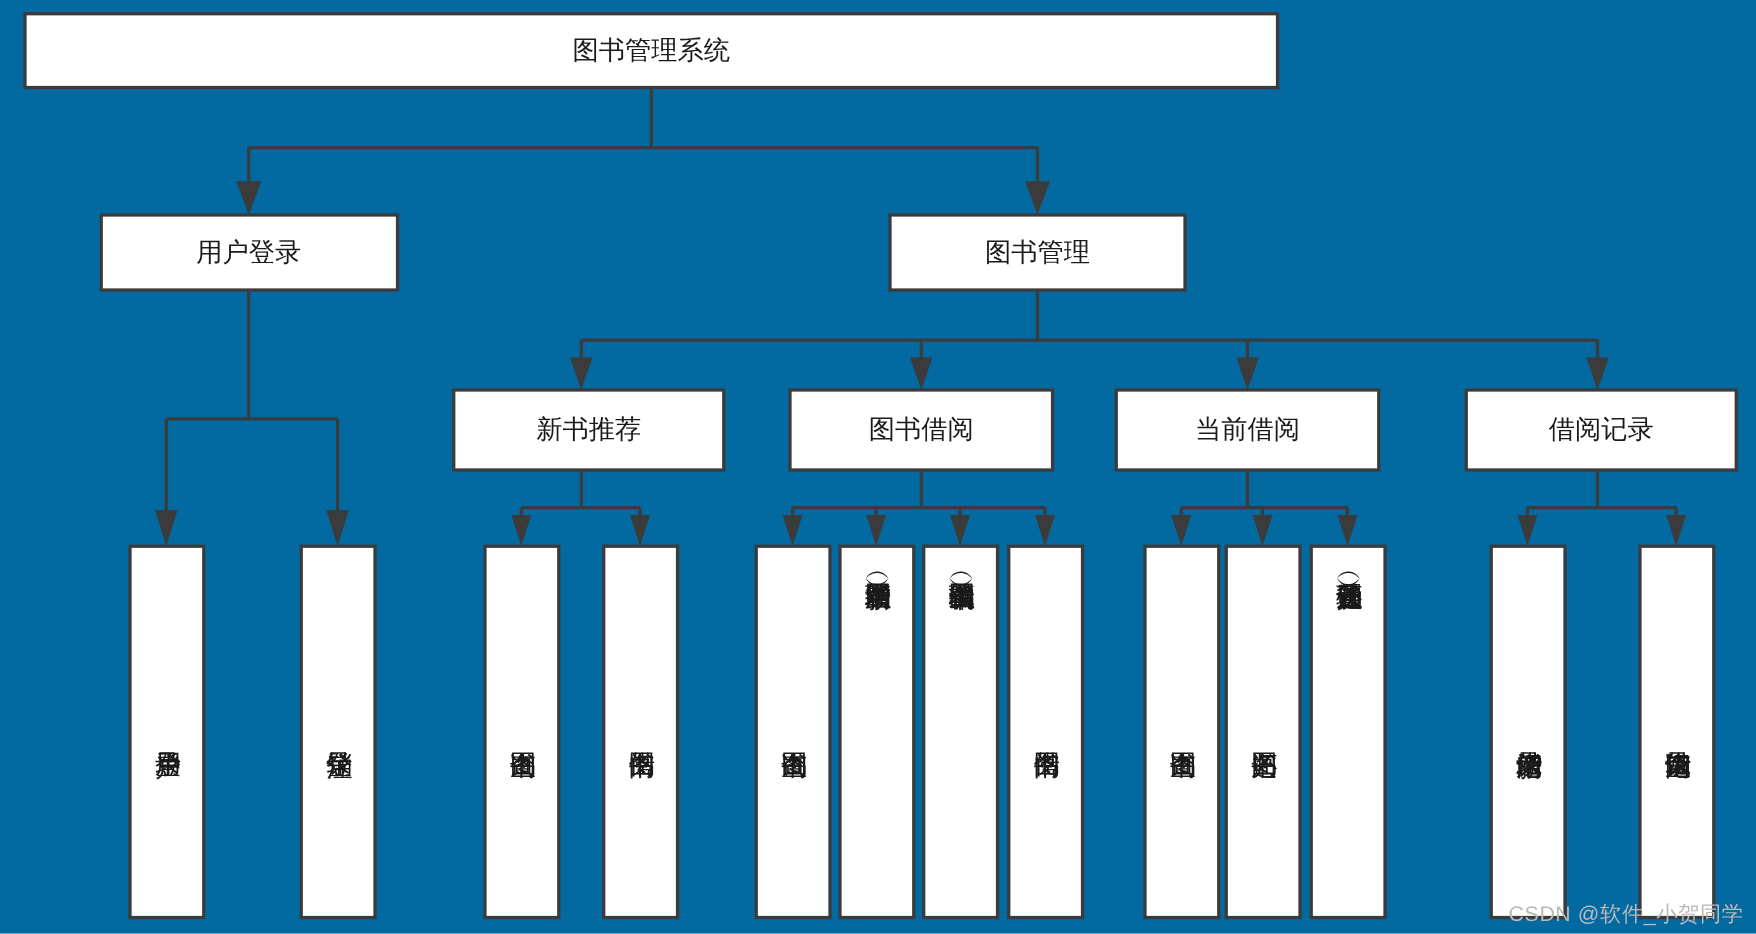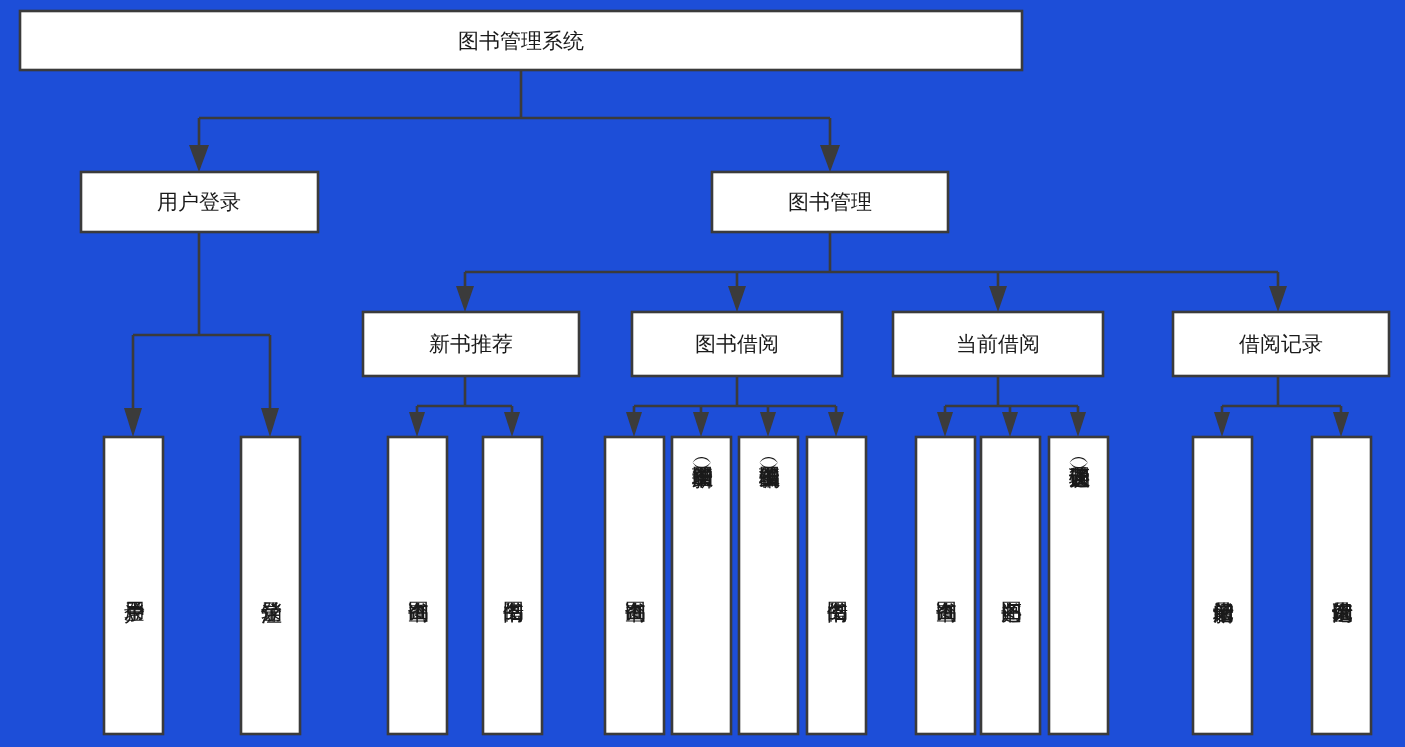--- a/index.html
+++ b/index.html
@@ -7,21 +7,21 @@
     padding: 0;
     background: #ffffff;
   }
   body {
     font-family: "Liberation Sans", "DejaVu Sans", sans-serif;
   }
   #stage {
     position: relative;
     width: 1405px;
     height: 747px;
-    background: #1d4ed8;
+    background: #0369a1;
     overflow: hidden;
   }
   #diagram-svg {
     position: absolute;
     left: 0;
     top: 0;
     width: 1405px;
     height: 747px;
   }
   .node-box {
@@ -227,14 +227,15 @@
       <text class="node-label label-v" x="1222" y="585" style="writing-mode:vertical-rl;">新增借阅记录</text>
     </g>
 
     <g>
       <rect class="node-box" x="1312" y="437" width="59" height="297"></rect>
       <text class="node-label label-v" x="1341" y="585" style="writing-mode:vertical-rl;">查询借阅记录</text>
     </g>
 
   </svg>
 
+  <div class="watermark">CSDN @软件_小贺同学</div>
 
 </div>
 
 </body></html>

